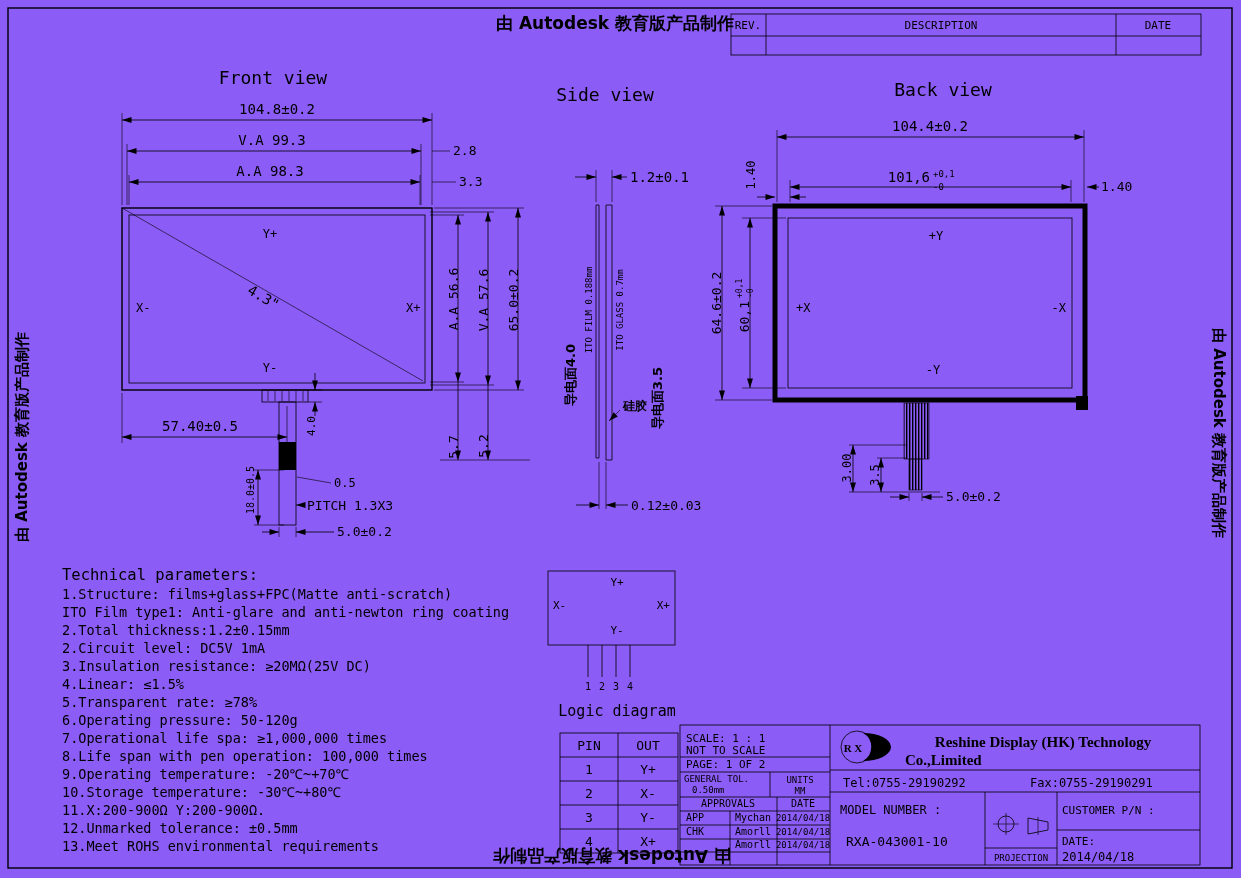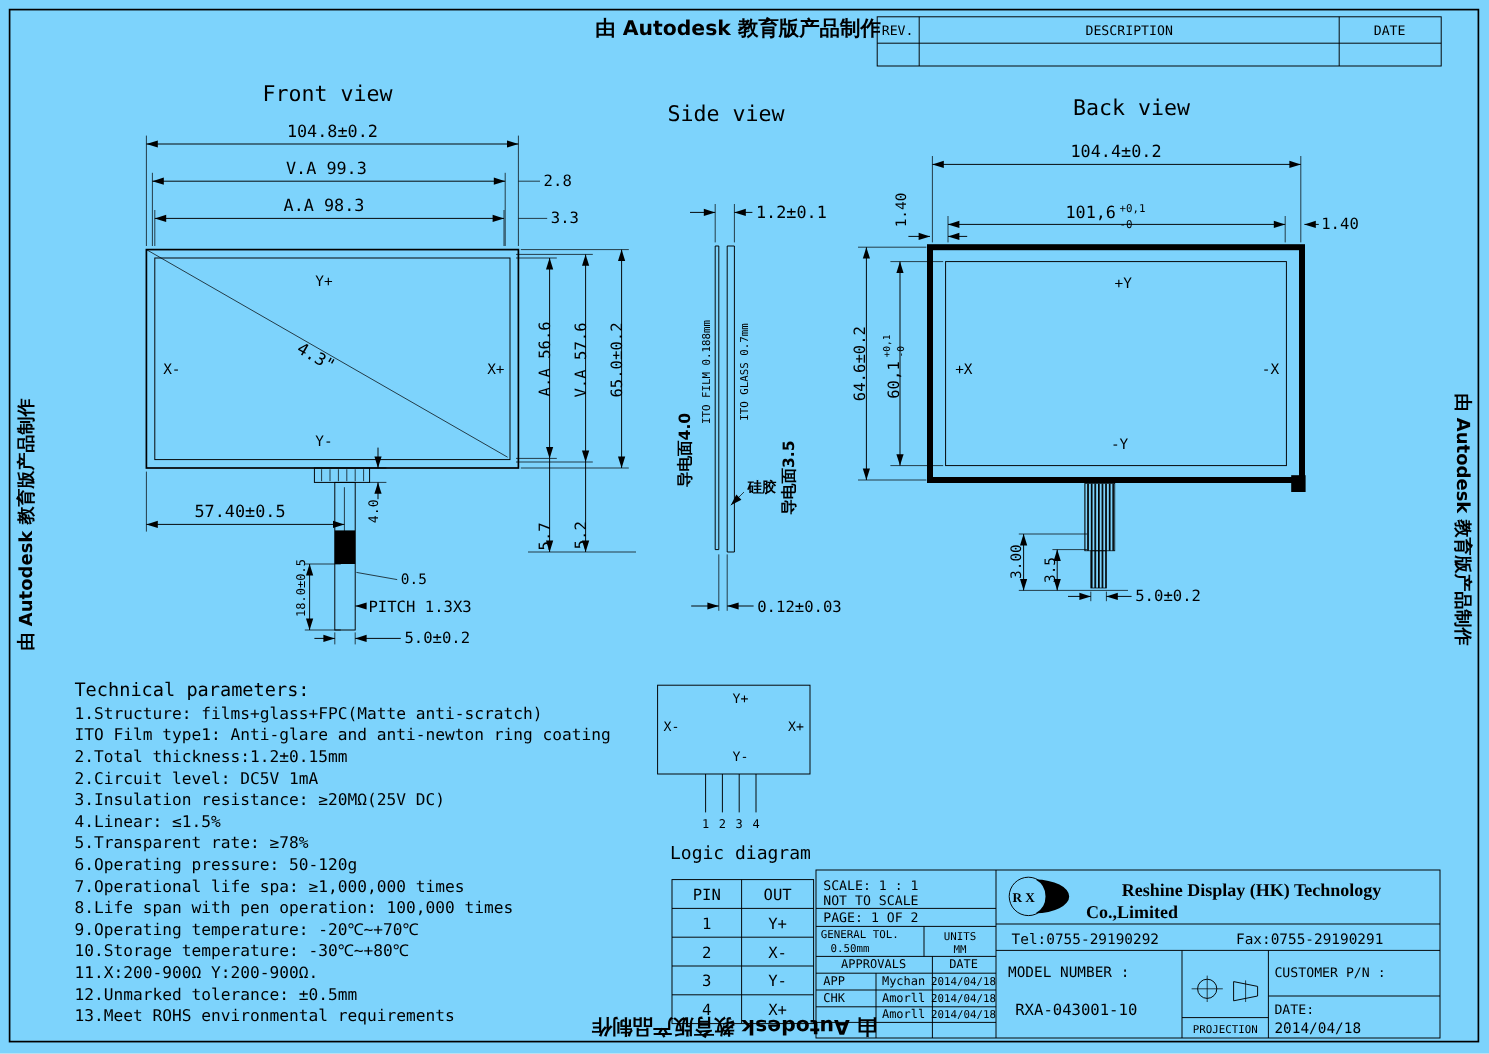--- a/index.html
+++ b/index.html
@@ -1,16 +1,16 @@
 <!DOCTYPE html>
 <html><head>
 <meta charset="utf-8">
 <style>
   html,body{margin:0;padding:0;background:#e8e8e8;}
-  #page{position:relative;width:1241px;height:878px;background:#7dd3fc;margin:0 auto;}
+  #page{position:relative;width:1241px;height:878px;background:#8b5cf6;margin:0 auto;}
   svg{position:absolute;left:0;top:0;}
   svg text{font-family:"DejaVu Sans Mono", monospace;fill:#000;}
   .cjk{font-family:"DejaVu Sans", sans-serif;font-weight:bold;}
   .serif{font-family:"Liberation Serif", serif;font-weight:bold;}
   .thin{stroke:#000;stroke-width:0.8;fill:none;}
   .hair{stroke:#000;stroke-width:0.6;fill:none;}
   .med{stroke:#000;stroke-width:1.4;fill:none;}
   .thick{stroke:#000;stroke-width:5;fill:none;}
 </style>
 </head>

